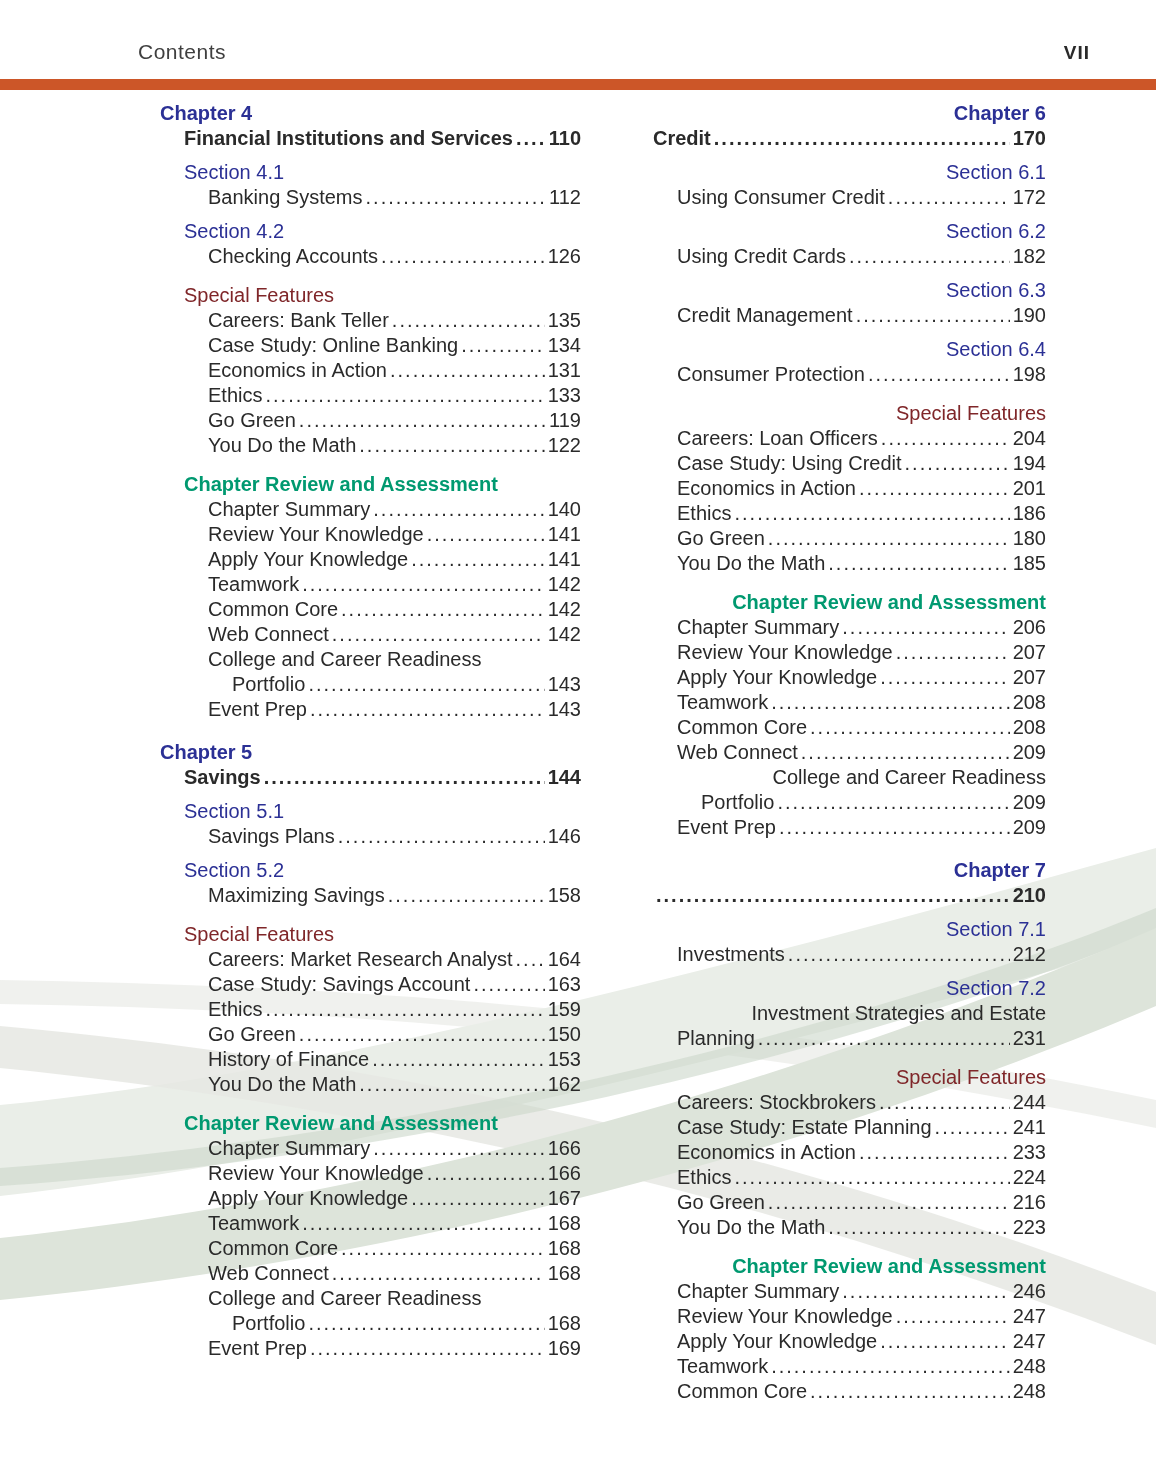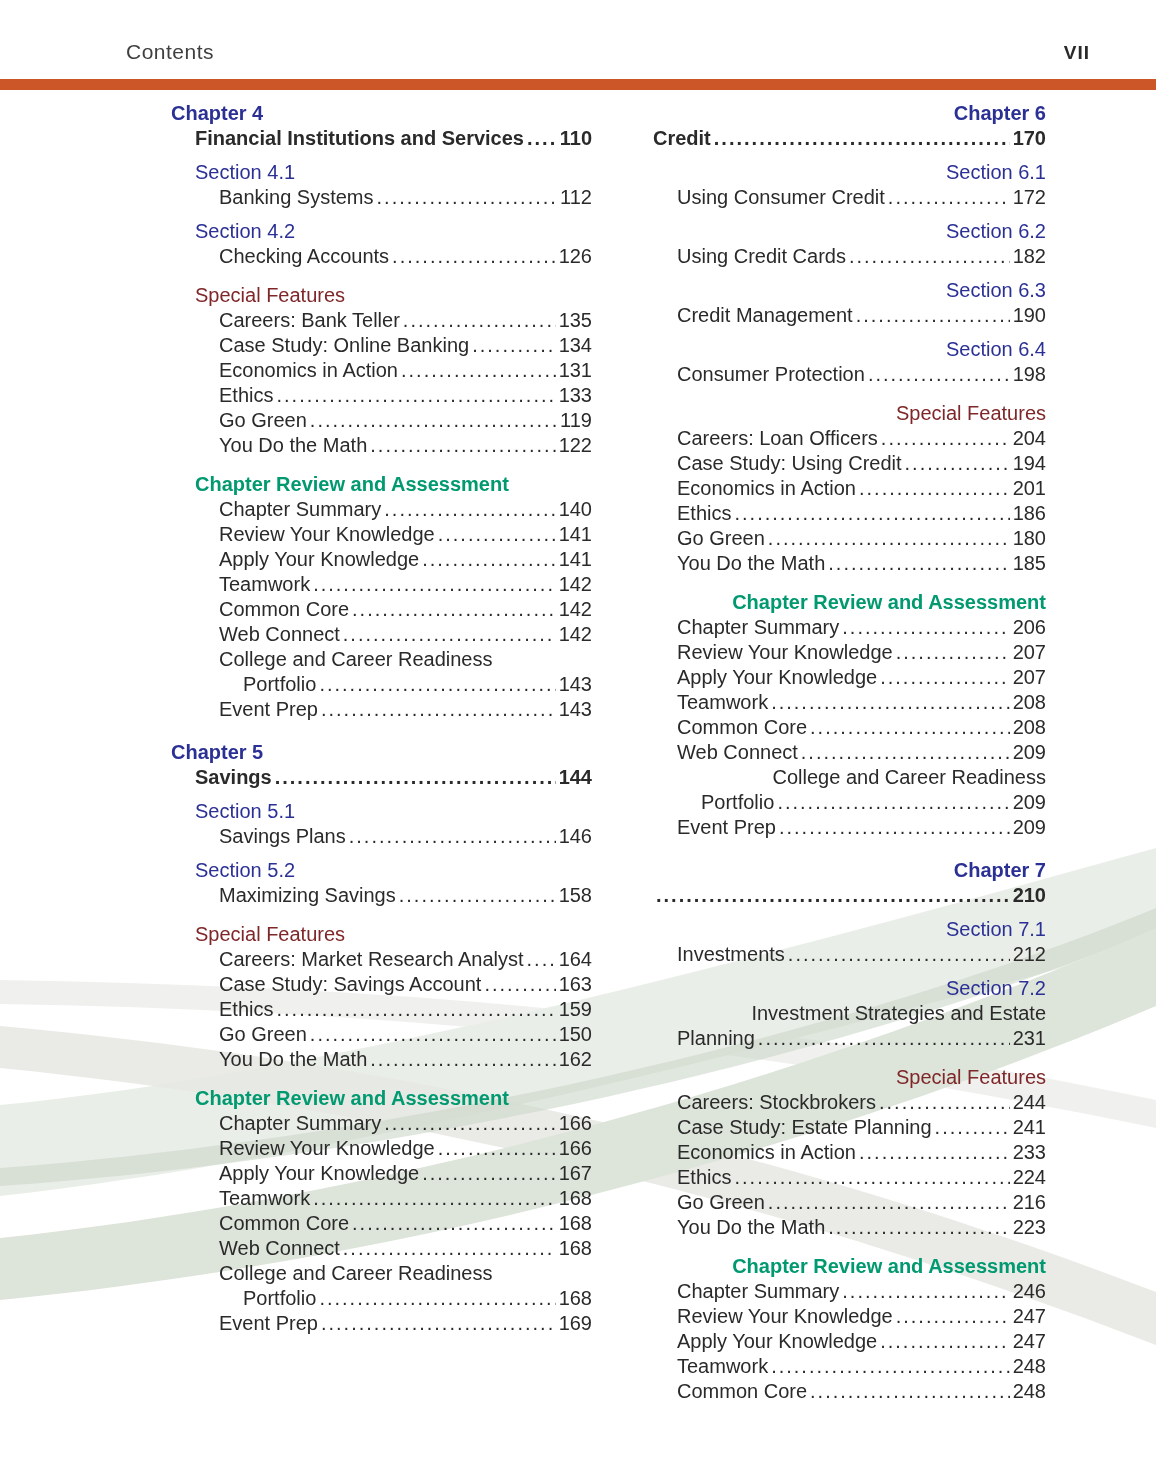--- a/index.html
+++ b/index.html
@@ -3,30 +3,30 @@
 <meta charset="utf-8">
 <style>
   html,body { margin:0; padding:0; }
   body {
     width:1156px; height:1479px; position:relative; overflow:hidden;
     background:#ffffff; color:var(--body,#2a2a2a);
     font-family:"Liberation Sans", sans-serif;
   }
   .swoosh { position:absolute; left:0; top:0; width:1156px; height:1479px; z-index:0; }
   .page-header {
-    position:absolute; top:40px; left:126px; right:66px; z-index:2;
+    position:absolute; top:40px; left:138px; right:66px; z-index:2;
     display:flex; justify-content:space-between; align-items:baseline;
   }
   .header-title { font-size:21px; color:#3f3f3f; letter-spacing:0.5px; }
   .folio { font-size:19px; font-weight:bold; color:#2a2a2a; letter-spacing:1px;margin-left:16px; }
   .accent-bar { position:absolute; top:79px; left:0; width:1156px; height:11px;
     background:var(--accent,#cc5628); z-index:1; }
 
   .col { position:absolute; top:97px; z-index:2; padding-top:4px; }
-  .col-left  { left:171px; width:421px; }
+  .col-left  { left:160px; width:421px; }
   .col-right { left:629px; width:417px;text-align:right; }
 
   .block.chapter-block  { margin-top:18px; }
   .block.section-block  { margin-top:9px; }
   .block.features-block { margin-top:14px; }
   .block.review-block   { margin-top:14px; }
   .col > .block:first-child { margin-top:0; }
 
   .ch-num  { font-size:20px; line-height:25px; font-weight:bold; color:var(--blue,#2b3095); }
   .sec-head  { font-size:20px; line-height:25px; color:var(--blue,#2b3095); padding-left:24px; }
@@ -205,20 +205,25 @@
         <span class="lbl">Ethics</span>
         <span class="dots"></span>
         <span class="pg">159</span>
       </div>
       <div class="row">
         <span class="lbl">Go Green</span>
         <span class="dots"></span>
         <span class="pg">150</span>
       </div>
       <div class="row">
+        <span class="lbl">History of Finance</span>
+        <span class="dots"></span>
+        <span class="pg">153</span>
+      </div>
+      <div class="row">
         <span class="lbl">You Do the Math</span>
         <span class="dots"></span>
         <span class="pg">162</span>
       </div>
     </div>
     <div class="block review-block">
       <div class="rev-head">Chapter Review and Assessment</div>
       <div class="row">
         <span class="lbl">Chapter Summary</span>
         <span class="dots"></span>

